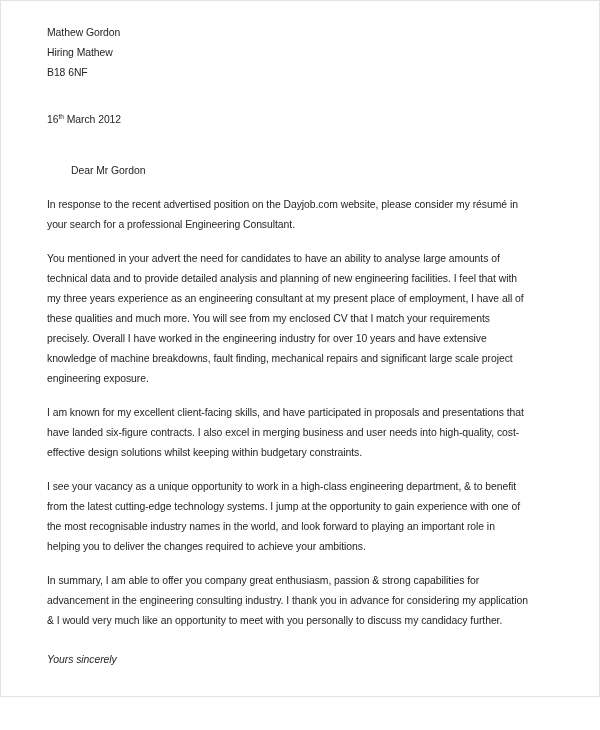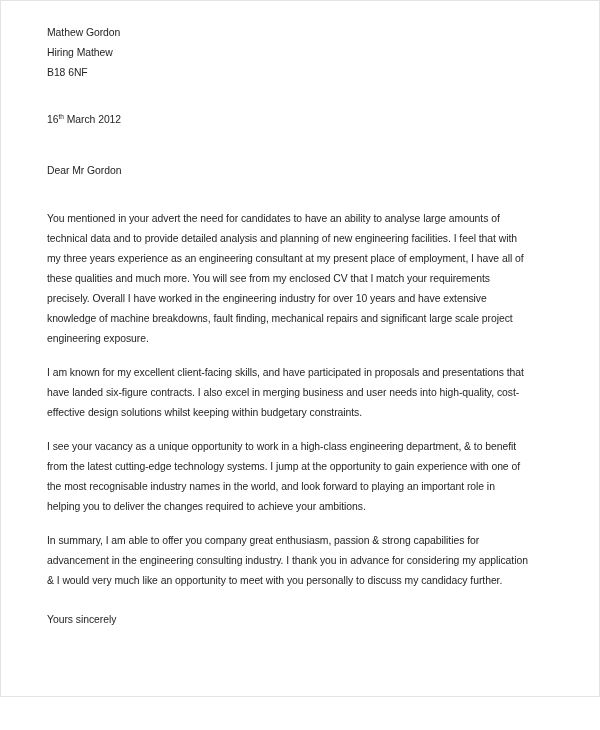--- a/index.html
+++ b/index.html
@@ -43,28 +43,30 @@
   .date-line {
     white-space: nowrap;
   }
   .date-line sup {
     font-size: 6.6px;
     vertical-align: super;
     line-height: 0;
   }
   .salutation {
     white-space: nowrap;
+    margin-left: 24px;
   }
   p.body-para {
     margin: 0;
     text-align: left;
     width: 482px;
   }
   .closing, .signature {
     white-space: nowrap;
+    font-style: italic;
   }
 </style>
 </head>
 <body>
 
 <div class="page">
   <div class="sheet">
 
     <div>
       <span class="addr-line">Mathew Gordon</span>
@@ -75,20 +77,21 @@
     <div class="block-gap-date"></div>
 
     <div class="date-line"><span>16</span><sup>th</sup><span> March 2012</span></div>
 
     <div class="block-gap-salute"></div>
 
     <div class="salutation">Dear Mr Gordon</div>
 
     <div class="block-gap-intro"></div>
 
+    <p class="body-para">In response to the recent advertised position on the Dayjob.com website, please consider my résumé in your search for a professional Engineering Consultant.</p>
     <div class="block-gap-para"></div>
 
     <p class="body-para">You mentioned in your advert the need for candidates to have an ability to analyse large amounts of technical data and to provide detailed analysis and planning of new engineering facilities. I feel that with my three years experience as an engineering consultant at my present place of employment, I have all of these qualities and much more. You will see from my enclosed CV that I match your requirements precisely. Overall I have worked in the engineering industry for over 10 years and have extensive knowledge of machine breakdowns, fault finding, mechanical repairs and significant large scale project engineering exposure.</p>
     <div class="block-gap-para"></div>
 
     <p class="body-para">I am known for my excellent client-facing skills, and have participated in proposals and presentations that have landed six-figure contracts. I also excel in merging business and user needs into high-quality, cost-effective design solutions whilst keeping within budgetary constraints.</p>
     <div class="block-gap-para"></div>
 
     <p class="body-para">I see your vacancy as a unique opportunity to work in a high-class engineering department, &amp; to benefit from the latest cutting-edge technology systems. I jump at the opportunity to gain experience with one of the most recognisable industry names in the world, and look forward to playing an important role in helping you to deliver the changes required to achieve your ambitions.</p>
     <div class="block-gap-para"></div>

